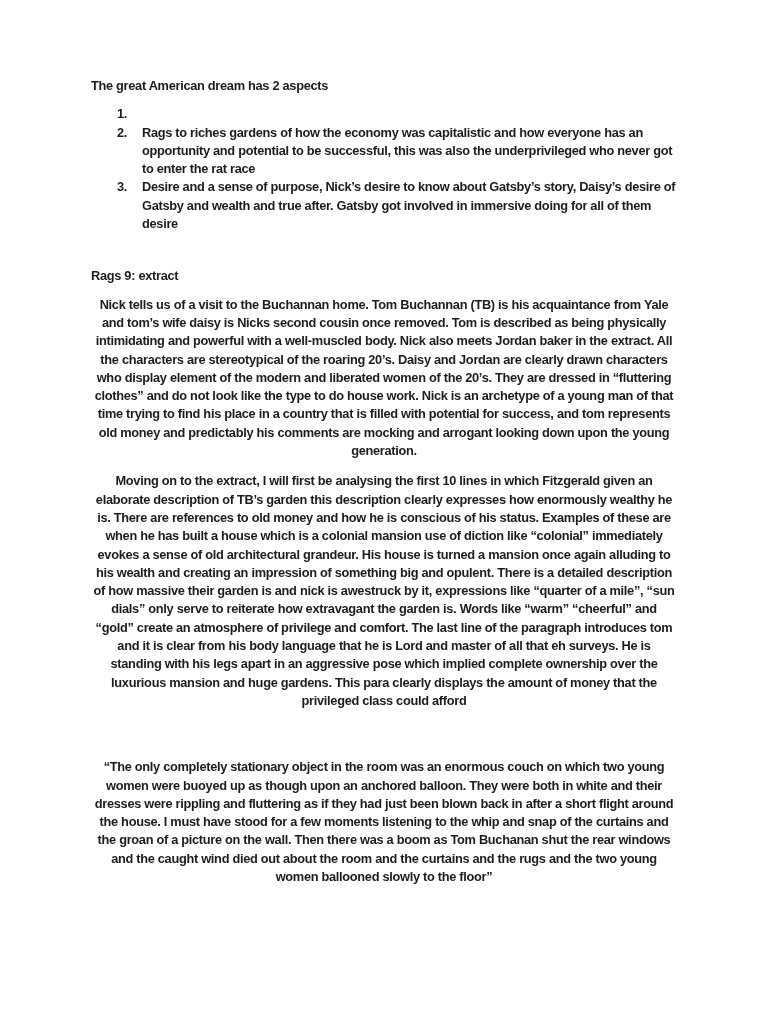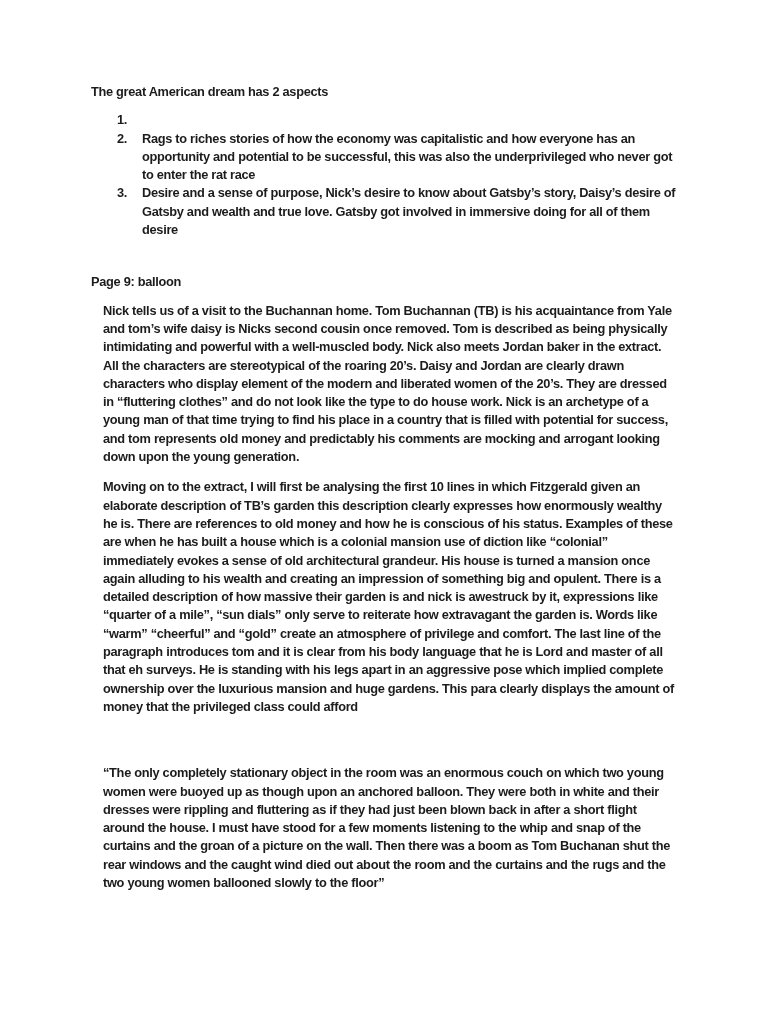--- a/index.html
+++ b/index.html
@@ -15,21 +15,21 @@
     overflow: hidden;
     font-family: "Liberation Sans", sans-serif;
     font-weight: 700;
     font-size: 12.8px;
     letter-spacing: -0.3px;
     line-height: 18.3px;
     color: #1c1c1c;
   }
   .content {
     position: absolute;
-    top: 83px;
+    top: 77px;
     left: 91px;
     width: 586px;
   }
   .doc-title {
     margin-bottom: 10px;
   }
   .aspects-list {
     list-style: none;
     margin-bottom: 34px;
   }
@@ -39,51 +39,50 @@
   }
   .aspects-list .num {
     width: 25px;
     flex-shrink: 0;
   }
   .section-heading {
     margin-bottom: 10px;
   }
   .para {
     margin-bottom: 12px;
-    text-align: left;
-    margin-left: 12px;
+    text-align: center;
   }
   .quote-para {
     margin-top: 48px;
     margin-bottom: 12px;
   }
 </style>
 </head>
 <body>
 
 <div class="page">
   <div class="content">
 
     <div class="doc-title">The great American dream has 2 aspects</div>
 
     <ul class="aspects-list">
       <li>
         <span class="num">1.</span>
       </li>
       <li>
         <span class="num">2.</span>
-        <span class="li-text">Rags to riches stories of how the economy was capitalistic and how everyone has an opportunity and potential to be successful, this was also the underprivileged who never got to enter the rat race</span>
+        <span class="li-text">Rags to riches gardens of how the economy was capitalistic and how everyone has an opportunity and potential to be successful, this was also the underprivileged who never got to enter the rat race</span>
       </li>
       <li>
         <span class="num">3.</span>
-        <span class="li-text">Desire and a sense of purpose, Nick’s desire to know about Gatsby’s story, Daisy’s desire of Gatsby and wealth and true love. Gatsby got involved in immersive doing for all of them desire</span>
+        <span class="li-text">Desire and a sense of purpose, Nick’s desire to know about Gatsby’s story, Daisy’s desire of Gatsby and wealth and true after. Gatsby got involved in immersive doing for all of them desire</span>
       </li>
     </ul>
 
-    <div class="section-heading">Page 9: balloon</div>
+    <div class="section-heading">Rags 9: extract</div>
 
     <p class="para">Nick tells us of a visit to the Buchannan home. Tom Buchannan (TB) is his acquaintance from Yale and tom’s wife daisy is Nicks second cousin once removed. Tom is described as being physically intimidating and powerful with a well-muscled body. Nick also meets Jordan baker in the extract. All the characters are stereotypical of the roaring 20’s. Daisy and Jordan are clearly drawn characters who display element of the modern and liberated women of the 20’s. They are dressed in “fluttering clothes” and do not look like the type to do house work. Nick is an archetype of a young man of that time trying to find his place in a country that is filled with potential for success, and tom represents old money and predictably his comments are mocking and arrogant looking down upon the young generation.</p>
 
     <p class="para">Moving on to the extract, I will first be analysing the first 10 lines in which Fitzgerald given an elaborate description of TB’s garden this description clearly expresses how enormously wealthy he is. There are references to old money and how he is conscious of his status. Examples of these are when he has built a house which is a colonial mansion use of diction like “colonial” immediately evokes a sense of old architectural grandeur. His house is turned a mansion once again alluding to his wealth and creating an impression of something big and opulent. There is a detailed description of how massive their garden is and nick is awestruck by it, expressions like “quarter of a mile”, “sun dials” only serve to reiterate how extravagant the garden is. Words like “warm” “cheerful” and “gold” create an atmosphere of privilege and comfort. The last line of the paragraph introduces tom and it is clear from his body language that he is Lord and master of all that eh surveys. He is standing with his legs apart in an aggressive pose which implied complete ownership over the luxurious mansion and huge gardens. This para clearly displays the amount of money that the privileged class could afford</p>
 
     <p class="para quote-para">“The only completely stationary object in the room was an enormous couch on which two young women were buoyed up as though upon an anchored balloon. They were both in white and their dresses were rippling and fluttering as if they had just been blown back in after a short flight around the house. I must have stood for a few moments listening to the whip and snap of the curtains and the groan of a picture on the wall. Then there was a boom as Tom Buchanan shut the rear windows and the caught wind died out about the room and the curtains and the rugs and the two young women ballooned slowly to the floor”</p>
 
 
   </div>
 </div>

